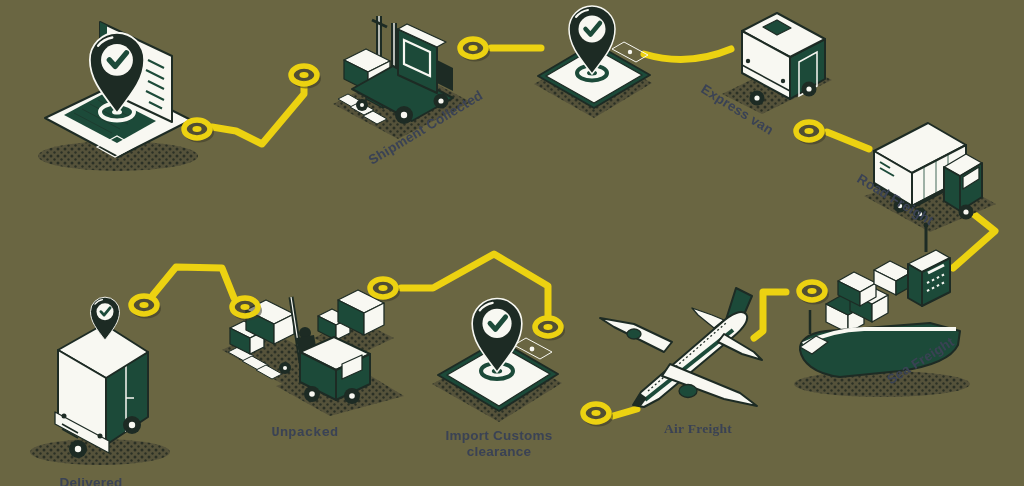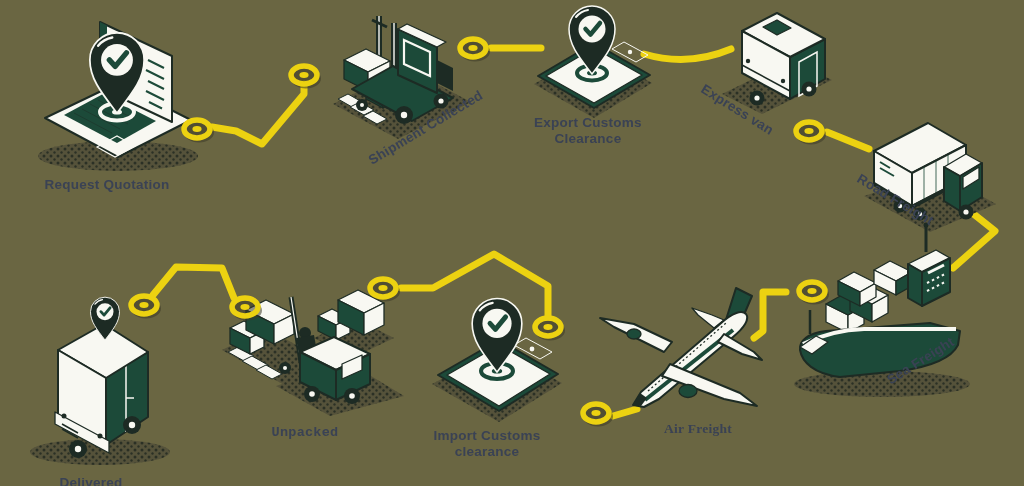--- a/index.html
+++ b/index.html
@@ -277,33 +277,31 @@
     <use href="#ring" transform="translate(809,131)"></use>
     <use href="#ring" transform="translate(812,291)"></use>
     <use href="#ring" transform="translate(596,413)"></use>
     <use href="#ring" transform="translate(548,327)"></use>
     <use href="#ring" transform="translate(383,288)"></use>
     <use href="#ring" transform="translate(245,307)"></use>
     <use href="#ring" transform="translate(144,305)"></use>
   </g>
 </svg>
 
-<div class="lbl" style="left:27px;top:177px;width:160px;">Request Quotation</div>
 
 <div class="lbl" style="left:341px;top:120px;width:170px;transform:rotate(-31deg);">Shipment Collected</div>
 
-<div class="lbl" style="left:527px;top:115px;width:122px;">Export Customs Clearance</div>
 
 <div class="lbl" style="left:684px;top:102px;width:106px;transform:rotate(32deg);">Express van</div>
 
 <div class="lbl" style="left:836px;top:192px;width:118px;transform:rotate(31deg);">Road Freight</div>
 
 <div class="lbl" style="left:867px;top:353px;width:108px;transform:rotate(-32deg);">Sea Freight</div>
 
 <div class="lbl" style="left:638px;top:421px;width:120px;font-family:Liberation Serif, serif;">Air Freight</div>
 
-<div class="lbl" style="left:420px;top:428px;width:134px;">Import Customs clearance</div>
+<div class="lbl" style="left:432px;top:428px;width:134px;">Import Customs clearance</div>
 
 <div class="lbl" style="left:245px;top:425px;width:120px;font-family:Liberation Mono, monospace;">Unpacked</div>
 
 <div class="lbl" style="left:31px;top:430px;width:120px;margin-top:45px;">Delivered</div>
 
 </div>
 
 </body></html>

